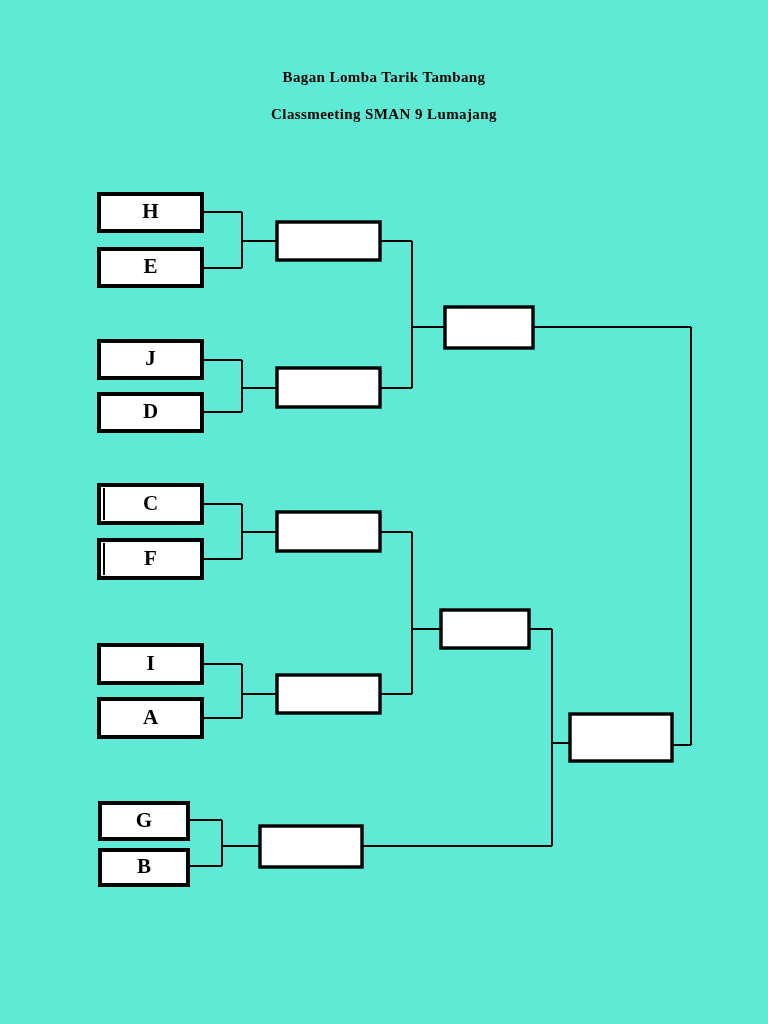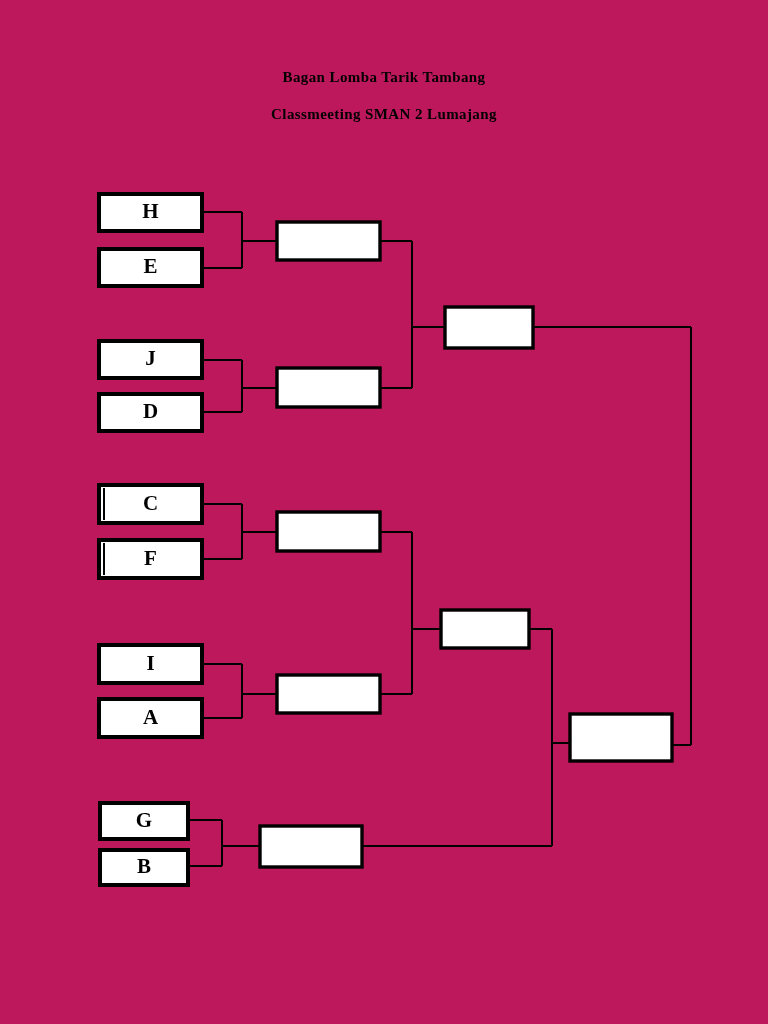--- a/index.html
+++ b/index.html
@@ -13,21 +13,21 @@
     height: 1024px;
     font-family: "Liberation Serif", "DejaVu Serif", serif;
     color: #000000;
     overflow: hidden;
     position: relative;
   }
   #page {
     position: relative;
     width: 768px;
     height: 1024px;
-    background: #be185d;
+    background: #5eead4;
   }
   .title-block {
     position: absolute;
     left: 0;
     top: 70px;
     width: 768px;
     text-align: center;
   }
   .title-line {
     font-family: "Liberation Serif", "DejaVu Serif", serif;
@@ -78,21 +78,21 @@
     shape-rendering: crispEdges;
   }
 </style>
 </head>
 <body>
 
 <div id="page">
 
   <div class="title-block">
     <div class="title-line first">Bagan Lomba Tarik Tambang</div>
-    <div class="title-line">Classmeeting SMAN 2 Lumajang</div>
+    <div class="title-line">Classmeeting SMAN 9 Lumajang</div>
   </div>
 
   <svg id="bracket-svg" viewBox="0 0 768 1024">
     <g id="connectors-layer">
         <polyline points="202,212 242,212" class="connector"></polyline>
         <polyline points="202,268 242,268" class="connector"></polyline>
         <polyline points="242,212 242,268" class="connector"></polyline>
         <polyline points="242,241 277,241" class="connector"></polyline>
         <polyline points="202,360 242,360" class="connector"></polyline>
         <polyline points="202,412 242,412" class="connector"></polyline>

